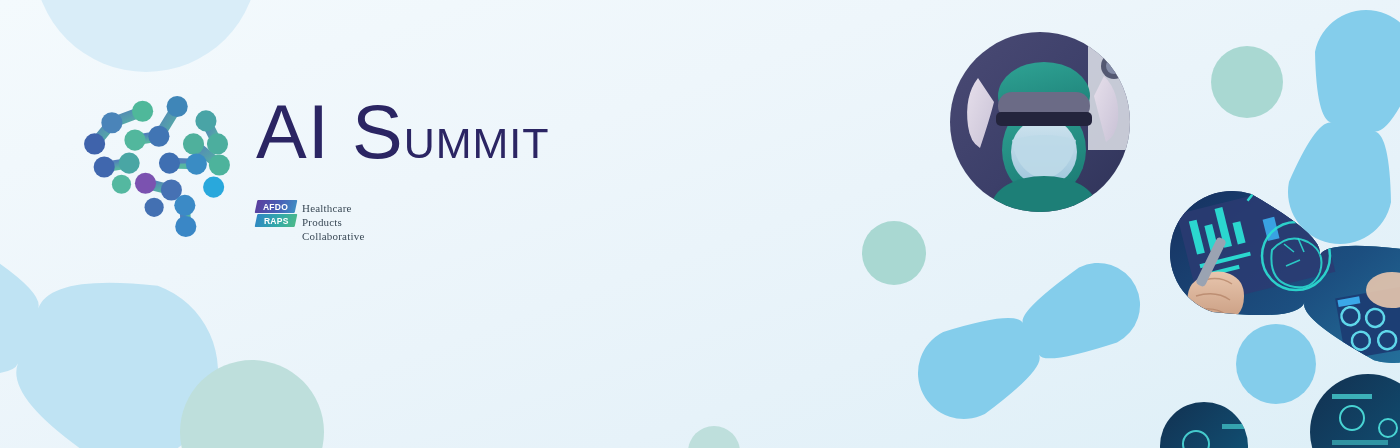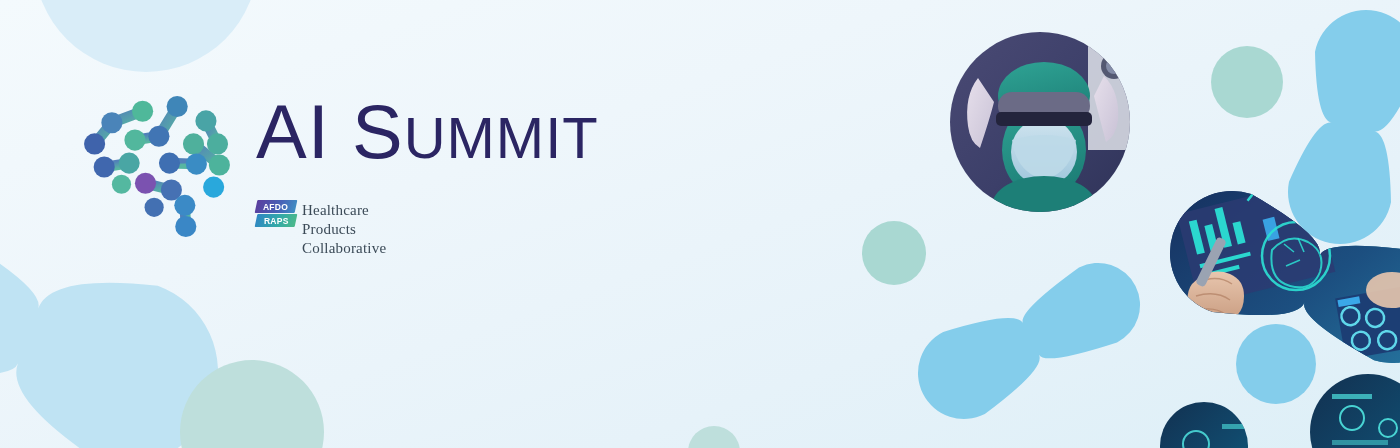--- a/index.html
+++ b/index.html
@@ -17,21 +17,21 @@
   #logo{position:absolute;left:82px;top:94px;width:150px;height:144px;}
   
   #textblock{position:absolute;left:256px;top:96px;width:660px;}
   #title{
     font-family:"Liberation Sans",sans-serif;
     font-size:76px;line-height:0.96;font-weight:400;
     color:#2b2563;letter-spacing:1px;white-space:nowrap;
     margin:0;padding:0;
   }
   #title .cap{font-size:76px;text-align:right;}
-  #title .sc{font-size:58px;}
+  #title .sc{font-size:43px;}
   #subtitle{
     margin:14px 0 0 0;
     font-size:19.5px;font-weight:700;letter-spacing:1.1px;
     color:#16765f;white-space:nowrap;
   }
   #tagline{
     margin:28px 0 0 0;
     font-size:23px;line-height:1.27;font-style:italic;font-weight:700;
     color:#2e8f6c;max-width:500px;letter-spacing:-0.2px;
   }
@@ -49,21 +49,21 @@
   }
   .badge span{
     transform:skewX(12deg);
     color:#fff;font-size:8.5px;font-weight:700;letter-spacing:0.3px;
     font-family:"Liberation Sans",sans-serif;
   }
   #badge-afdo{background:linear-gradient(100deg,#5b3e9e 0%,#4663b8 60%,#3f8fc4 100%);}
   #badge-raps{background:linear-gradient(100deg,#2f86c4 0%,#33a9a8 55%,#4cb98a 100%);}
   #hpc-text{
     font-family:"Liberation Serif",serif;
-    color:#3b4a57;font-size:15px;line-height:1.28;
+    color:#3b4a57;font-size:11px;line-height:1.28;
     letter-spacing:0.2px;padding-top:2px;
   }
   #hpc-text div{white-space:nowrap;}
 </style>
 </head>
 <body>
 
 <div id="banner">
 
   <svg class="bg-layer" id="decor-layer" viewBox="0 0 1400 448" xmlns="http://www.w3.org/2000/svg">

